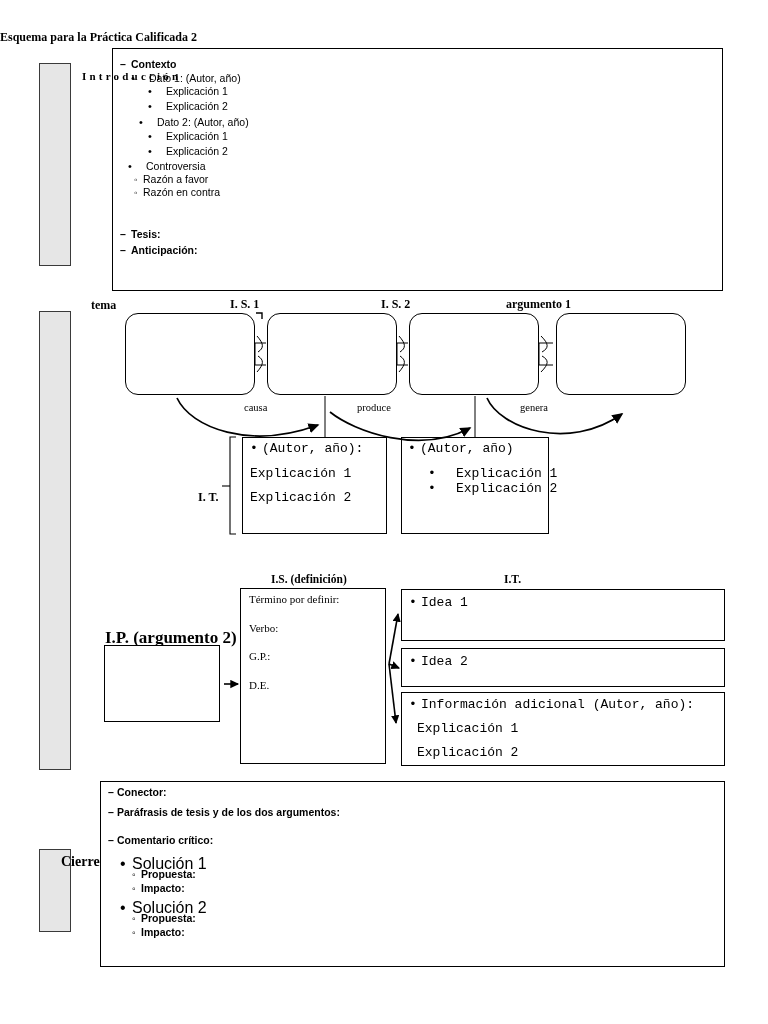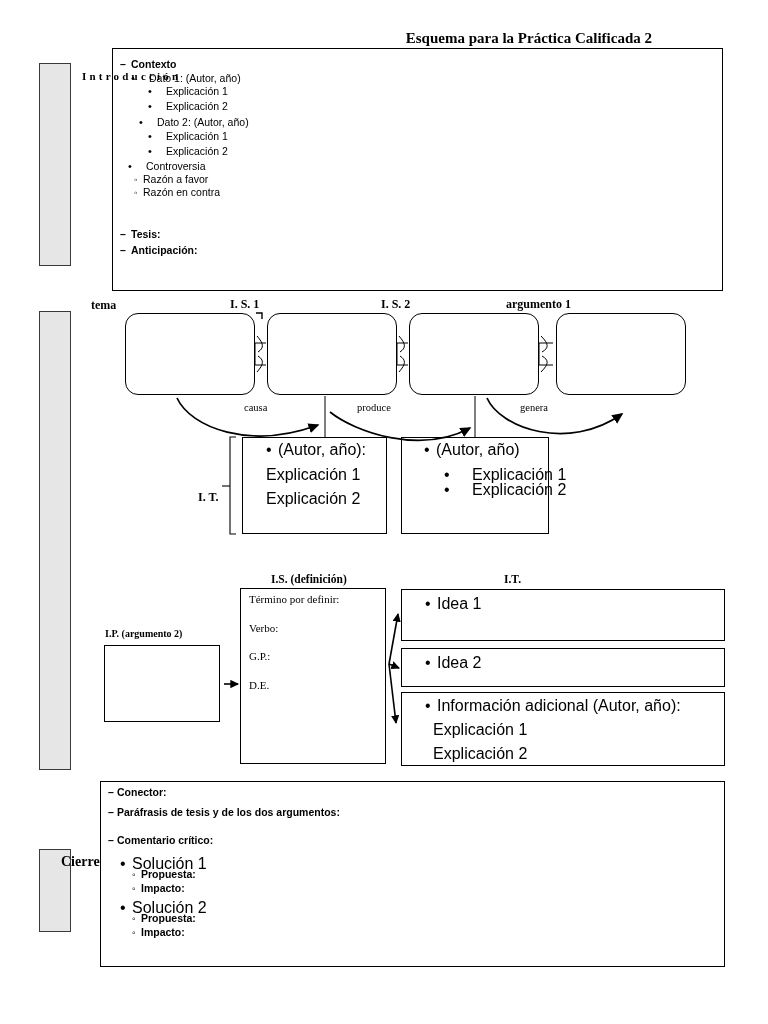--- a/index.html
+++ b/index.html
@@ -21,24 +21,24 @@
     width: 768px;
     height: 1024px;
   }
 
   
   .doc-title {
     position: absolute;
     left: 0;
     top: 30px;
     width: 652px;
-    text-align: right;
-    font-family: "Liberation Serif", serif;
-    font-weight: bold;
-    font-size: 15px;
+    text-align: left;
+    font-family: "Liberation Serif", serif;
+    font-weight: bold;
+    font-size: 12px;
   }
 
   
   .gray-bar {
     position: absolute;
     background: #e6e6e6;
     border: 1.2px solid #3a3a3a;
     box-sizing: border-box;
   }
   #bar-intro  { left: 39px;  top: 63px;  width: 32px;  height: 203px; }
@@ -159,24 +159,23 @@
 
   .evbox {
     position: absolute;
     border: 1px solid #000;
     box-sizing: border-box;
     background: #fff;
   }
 
   .ev-line {
     position: absolute;
-    font-family: Liberation Sans, sans-serif;
-    font-size: 16px;
-    white-space: nowrap;
-    margin-left: 16px;
+    font-family: Liberation Mono, monospace;
+    font-size: 13px;
+    white-space: nowrap;
   }
   .ev-bullet::before {
     content: "\2022";
     display: inline-block;
     width: 12px;
   }
   .ev-bullet-wide::before {
     content: "\2022";
     display: inline-block;
     width: 28px;
@@ -306,21 +305,21 @@
   <div class="ev-line ev-bullet" style="left:250px; top:441px;">(Autor, año):</div>
   <div class="ev-line" style="left:250px; top:466px;">Explicación 1</div>
   <div class="ev-line" style="left:250px; top:490px;">Explicación 2</div>
 
   <div class="ev-line ev-bullet" style="left:408px; top:441px;">(Autor, año)</div>
   <div class="ev-line ev-bullet-wide" style="left:428px; top:466px;">Explicación 1</div>
   <div class="ev-line ev-bullet-wide" style="left:428px; top:481px;">Explicación 2</div>
 
   <div class="sec3-label" style="left:271px; top:573px;text-align:center;">I.S. (definición)</div>
   <div class="sec3-label" style="left:504px; top:573px;">I.T.</div>
-  <div class="sec3-label" style="left:105px; top:628px; font-size:10px;">I.P. (argumento 2)</div>
+  <div class="sec3-label" style="left:105px; top:628px; font-size:17px;">I.P. (argumento 2)</div>
 
   <div class="evbox" style="left:104px; top:645px; width:116px; height:77px;"></div>
 
   <div class="evbox" style="left:240px; top:588px; width:146px; height:176px;"></div>
 
   <div class="defline" style="left:249px; top:593px;">Término por definir:</div>
   <div class="defline" style="left:249px; top:622px;">Verbo:</div>
   <div class="defline" style="left:249px; top:650px;">G.P.:</div>
   <div class="defline" style="left:249px; top:679px;">D.E.</div>
 

